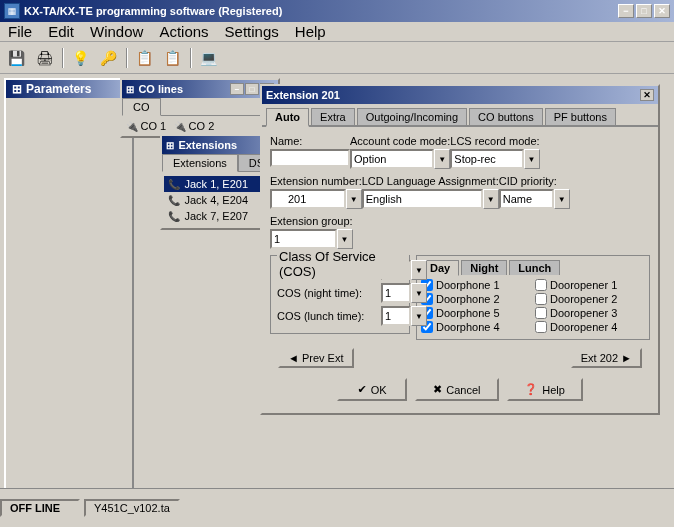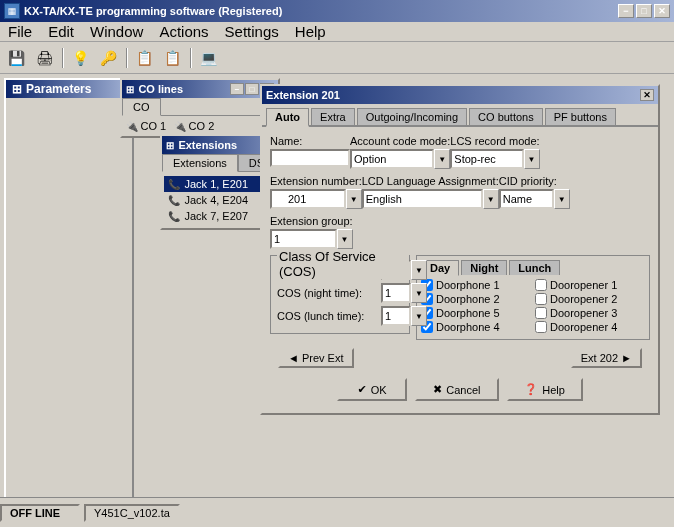--- a/index.html
+++ b/index.html
@@ -420,21 +420,21 @@
       display: flex; align-items: center; gap: 4px;
       min-width: 70px; justify-content: center;
     }
 
     
     .status-bar {
       position: absolute;
       bottom: 0;
       left: 0;
       right: 0;
-      height: 30px;
+      height: 39px;
       background: #d4d0c8;
       border-top: 1px solid #888;
       display: flex;
       align-items: center;
     }
     .status-left {
       border: 2px inset #d4d0c8;
       padding: 1px 8px;
       height: 18px;
       display: flex;

